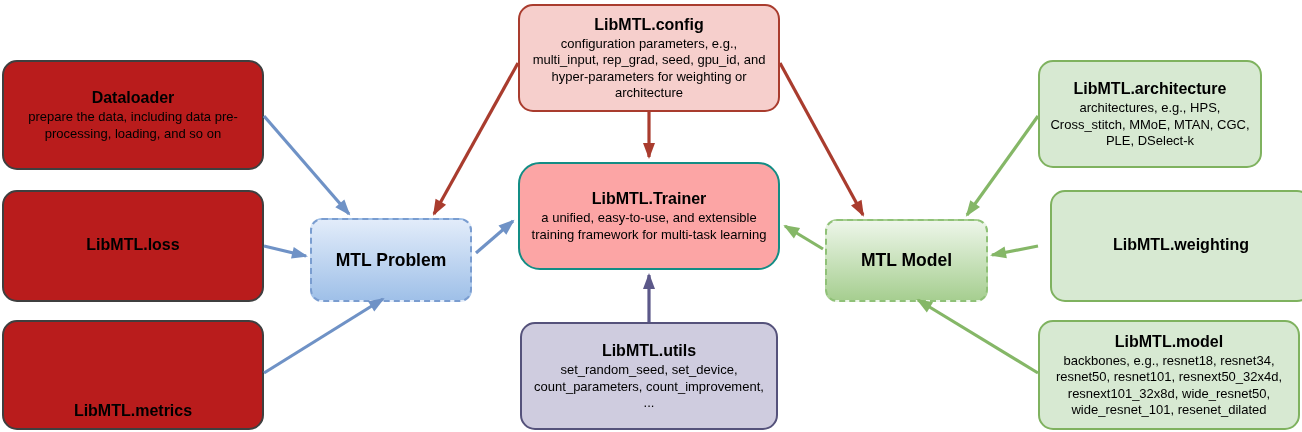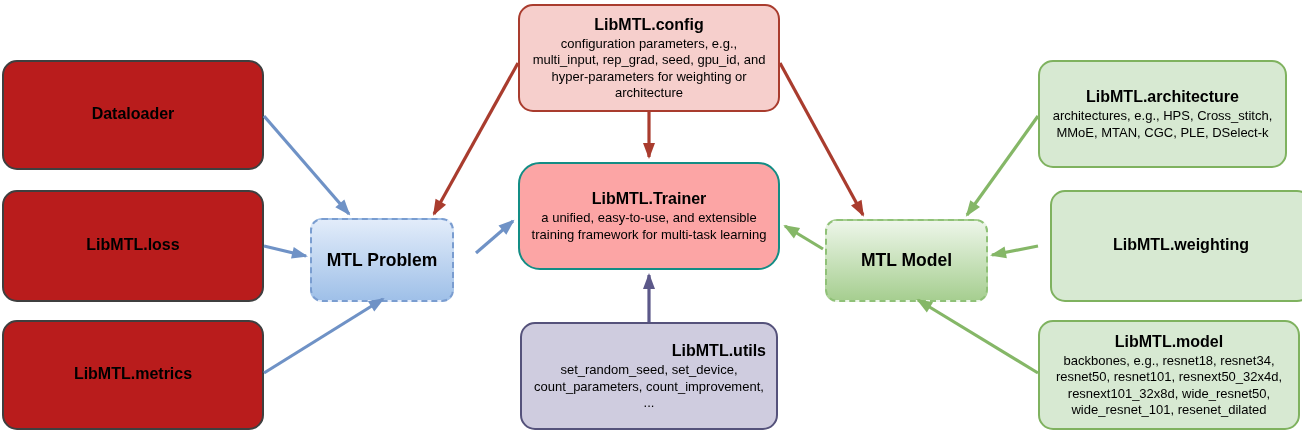--- a/index.html
+++ b/index.html
@@ -58,54 +58,55 @@
       <line x1="780" y1="63" x2="863" y2="215" stroke="#a93c2e" stroke-width="3.2" marker-end="url(#arrowhead-red)"></line>
       <line x1="649" y1="322" x2="649" y2="275" stroke="#5c5889" stroke-width="3.2" marker-end="url(#arrowhead-purple)"></line>
       <line x1="1038" y1="116" x2="967" y2="215" stroke="#85b767" stroke-width="3.2" marker-end="url(#arrowhead-green)"></line>
       <line x1="1038" y1="246" x2="992" y2="255" stroke="#85b767" stroke-width="3.2" marker-end="url(#arrowhead-green)"></line>
       <line x1="1038" y1="373" x2="918" y2="300" stroke="#85b767" stroke-width="3.2" marker-end="url(#arrowhead-green)"></line>
       <line x1="823" y1="249" x2="785" y2="226" stroke="#85b767" stroke-width="3.2" marker-end="url(#arrowhead-green)"></line>
     </svg>
 
   <div class="box blue" style="left:2px; top:60px; width:262px; height:110px;">
     <div class="box-title">Dataloader</div>
+    <div class="box-body">prepare the data, including data pre-processing, loading, and so on</div>
   </div>
 
   <div class="box blue" style="left:2px; top:190px; width:262px; height:112px;text-align:center;">
     <div class="box-title">LibMTL.loss</div>
   </div>
 
-  <div class="box blue" style="left:2px; top:320px; width:262px; height:110px;">
+  <div class="box blue" style="left:2px; top:320px; width:262px; height:110px;justify-content:flex-end;">
     <div class="box-title">LibMTL.metrics</div>
   </div>
 
-  <div class="box dashed-blue" style="left:310px; top:218px; width:144px; height:84px;">
+  <div class="box dashed-blue" style="left:310px; top:218px; width:162px; height:84px;">
     <div class="hub-title">MTL Problem</div>
   </div>
 
   <div class="box dashed-green" style="left:825px; top:219px; width:163px; height:83px;text-align:right;">
     <div class="hub-title">MTL Model</div>
   </div>
 
   <div class="box red" style="left:518px; top:4px; width:262px; height:108px;">
     <div class="box-title">LibMTL.config</div>
     <div class="box-body">configuration parameters, e.g., multi_input, rep_grad, seed, gpu_id, and hyper-parameters for weighting or architecture</div>
   </div>
 
   <div class="box teal" style="left:518px; top:162px; width:262px; height:108px;">
     <div class="box-title">LibMTL.Trainer</div>
     <div class="box-body">a unified, easy-to-use, and extensible training framework for multi-task learning</div>
   </div>
 
-  <div class="box purple" style="left:520px; top:322px; width:258px; height:108px;align-items:flex-end;">
+  <div class="box purple" style="left:520px; top:322px; width:258px; height:108px;">
     <div class="box-title">LibMTL.utils</div>
     <div class="box-body">set_random_seed, set_device, count_parameters, count_improvement, ...</div>
   </div>
 
-  <div class="box green" style="left:1038px; top:60px; width:249px; height:108px;">
+  <div class="box green" style="left:1038px; top:60px; width:224px; height:108px;">
     <div class="box-title">LibMTL.architecture</div>
     <div class="box-body">architectures, e.g., HPS, Cross_stitch, MMoE, MTAN, CGC, PLE, DSelect-k</div>
   </div>
 
   <div class="box green" style="left:1038px; top:190px; width:262px; height:112px;margin-left:12px;">
     <div class="box-title">LibMTL.weighting</div>
   </div>
 
   <div class="box green" style="left:1038px; top:320px; width:262px; height:110px;">
     <div class="box-title">LibMTL.model</div>

